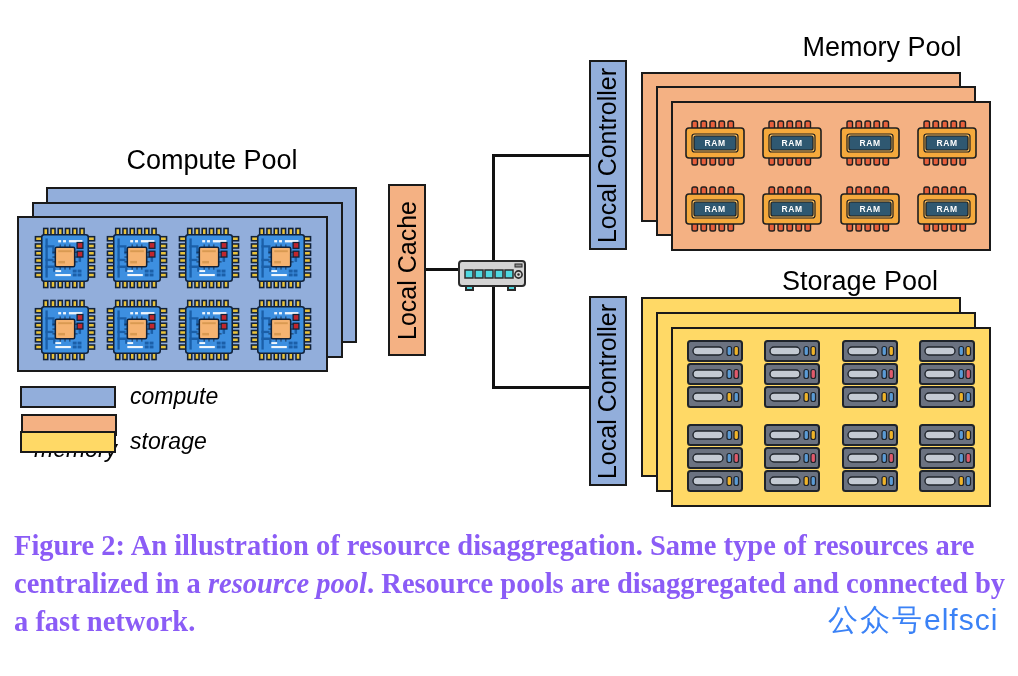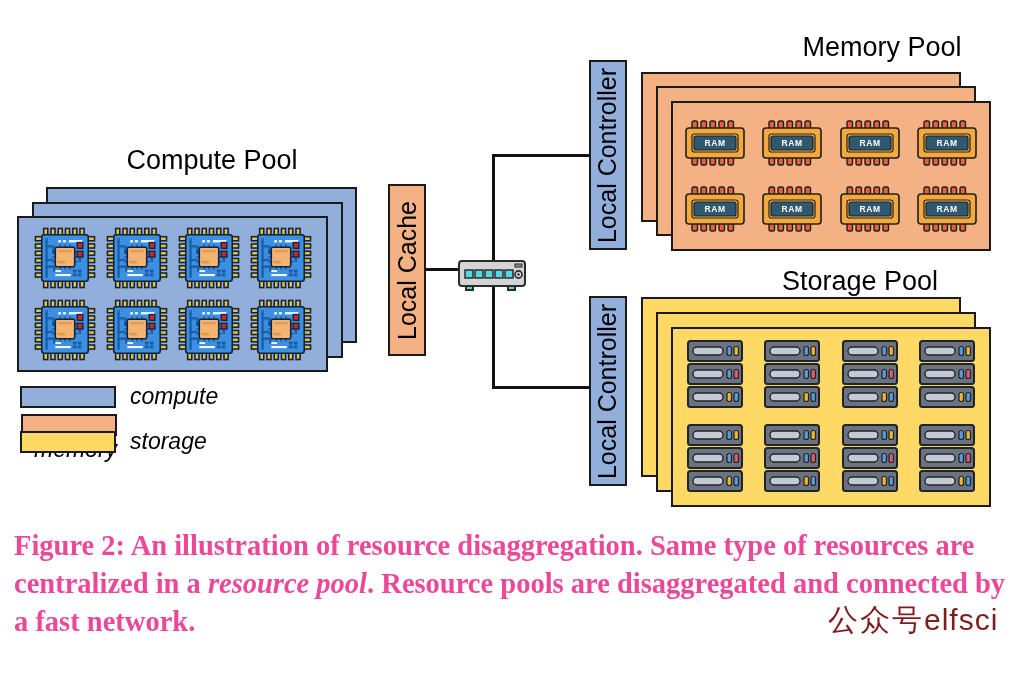--- a/index.html
+++ b/index.html
@@ -21,21 +21,21 @@
     width: 1018px;
     height: 676px;
   }
 
   
   .watermark {
     position: absolute;
     left: 828px;
     top: 600px;
     font-size: 30px;
-    color: #7f1d1d;
+    color: #3b82f6;
     letter-spacing: 1px;
     font-family: "Liberation Sans", sans-serif;
     z-index: 1;
     white-space: nowrap;
     user-select: none;
   }
   .watermark .wm-cjk { letter-spacing: 2px; }
 
   
   .pool-title {
@@ -126,21 +126,21 @@
   
   .caption {
     position: absolute;
     left: 14px;
     top: 527px;
     width: 994px;
     font-family: "Liberation Serif", serif;
     font-weight: bold;
     font-size: 28.5px;
     line-height: 1.33;
-    color: #ec4899;
+    color: #8b5cf6;
     text-align: left;
     z-index: 2;
   }
   .caption .it { font-style: italic; }
 </style>
 </head>
 <body>
 
 <div id="figure">
 

